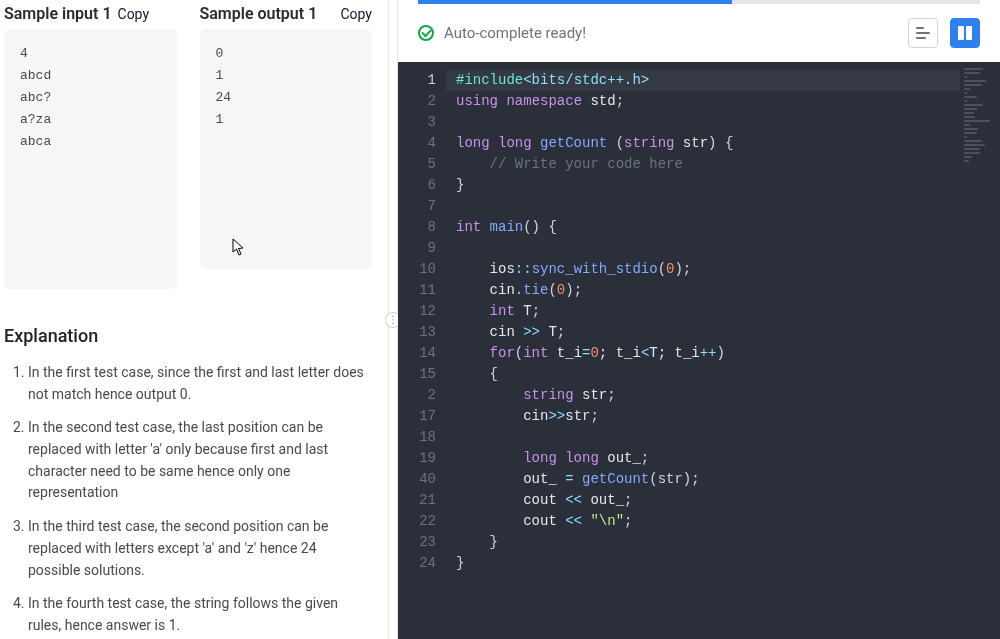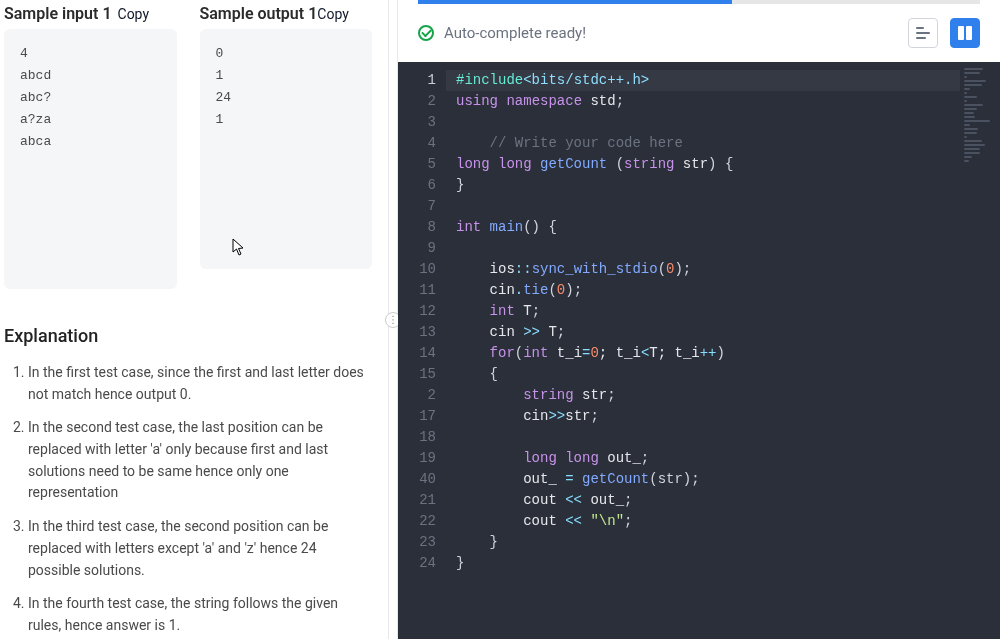--- a/index.html
+++ b/index.html
@@ -59,21 +59,21 @@
     font-weight: 600;
     color: #2b2b2b;
   }
   .copy-link {
     color: #0f172a;
     font-size: 14px;
     font-weight: 400;
     cursor: pointer;
   }
   .sample-output-head {
-    display:flex; align-items: baseline;
+    display:flex; justify-content: space-between; align-items: baseline;
     margin-bottom: 6px;
   }
   .sample-box {
     background: #f5f6f7;
     border-radius: 6px;
     padding: 14px 16px;
     font-family: Consolas,"Courier New",monospace;
     font-size: 13px;
     color: #4a4a4a;
     white-space: pre;
@@ -262,21 +262,21 @@
       <div class="sample-box sample-box-out">0
 1
 24
 1</div>
     </div>
   </div>
 
   <div class="explain-hdr">Explanation</div>
   <ol class="explain-list">
     <li>In the first test case, since the first and last letter does not match hence output 0.</li>
-    <li>In the second test case, the last position can be replaced with letter 'a' only because first and last solutions need to be same hence only one representation</li>
+    <li>In the second test case, the last position can be replaced with letter 'a' only because first and last character need to be same hence only one representation</li>
     <li>In the third test case, the second position can be replaced with letters except 'a' and 'z' hence 24 possible solutions.</li>
     <li>In the fourth test case, the string follows the given rules, hence answer is 1.</li>
   </ol>
 
   <div class="cursor-arrow">
     <svg width="14" height="18" viewBox="0 0 14 18">
         <path d="M1 1 L1 14 L4.5 11 L7 17 L9 16 L6.5 10.5 L11 10 Z" fill="#fff" stroke="#000" stroke-width="1"></path>
       </svg>
   </div>
 </div>
@@ -335,22 +335,22 @@
         <div>21</div>
         <div>22</div>
         <div>23</div>
         <div>24</div>
     </div>
     <div class="code-area">
       <div class="hl-line"></div>
       <div class="code-line"><span class="tok-pre">#include</span><span class="tok-inc">&lt;bits/stdc++.h&gt;</span></div>
       <div class="code-line"><span class="tok-kw">using </span><span class="tok-kw">namespace </span><span class="tok-id">std</span><span class="tok-pn">;</span></div>
       <div class="code-line"></div>
+      <div class="code-line"><span class="tok-type">long long </span><span class="tok-fn">getCount </span><span class="tok-pn">(</span><span class="tok-type">string </span><span class="tok-id">str</span><span class="tok-pn">) {</span></div>
       <div class="code-line"><span class="tok-cm">    // Write your code here</span></div>
-      <div class="code-line"><span class="tok-type">long long </span><span class="tok-fn">getCount </span><span class="tok-pn">(</span><span class="tok-type">string </span><span class="tok-id">str</span><span class="tok-pn">) {</span></div>
       <div class="code-line"><span class="tok-pn">}</span></div>
       <div class="code-line"></div>
       <div class="code-line"><span class="tok-type">int </span><span class="tok-fn">main</span><span class="tok-pn">() {</span></div>
       <div class="code-line"></div>
       <div class="code-line"><span class="tok-id">    ios</span><span class="tok-op">::</span><span class="tok-fn">sync_with_stdio</span><span class="tok-pn">(</span><span class="tok-num">0</span><span class="tok-pn">);</span></div>
       <div class="code-line"><span class="tok-id">    cin</span><span class="tok-op">.</span><span class="tok-fn">tie</span><span class="tok-pn">(</span><span class="tok-num">0</span><span class="tok-pn">);</span></div>
       <div class="code-line"><span class="tok-type">    int </span><span class="tok-id">T</span><span class="tok-pn">;</span></div>
       <div class="code-line"><span class="tok-id">    cin </span><span class="tok-op">&gt;&gt; </span><span class="tok-id">T</span><span class="tok-pn">;</span></div>
       <div class="code-line"><span class="tok-kw">    for</span><span class="tok-pn">(</span><span class="tok-type">int </span><span class="tok-id">t_i</span><span class="tok-op">=</span><span class="tok-num">0</span><span class="tok-id">; t_i</span><span class="tok-op">&lt;</span><span class="tok-id">T; t_i</span><span class="tok-op">++</span><span class="tok-pn">)</span></div>
       <div class="code-line"><span class="tok-pn">    {</span></div>

